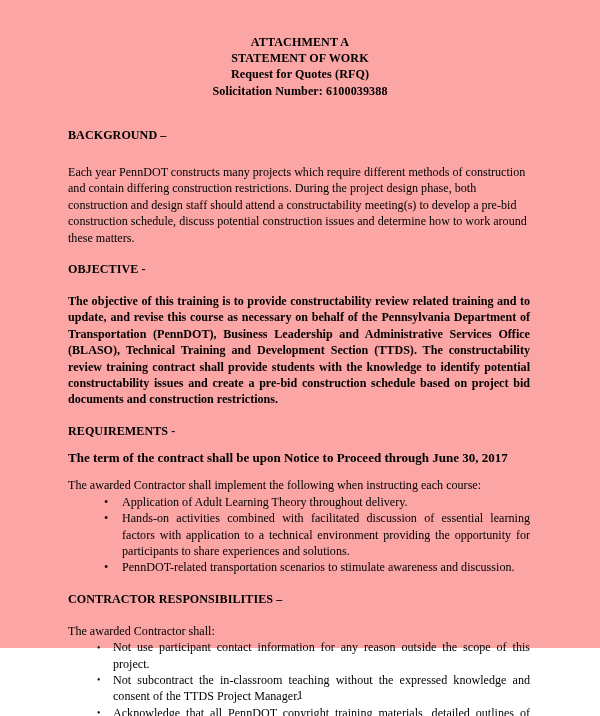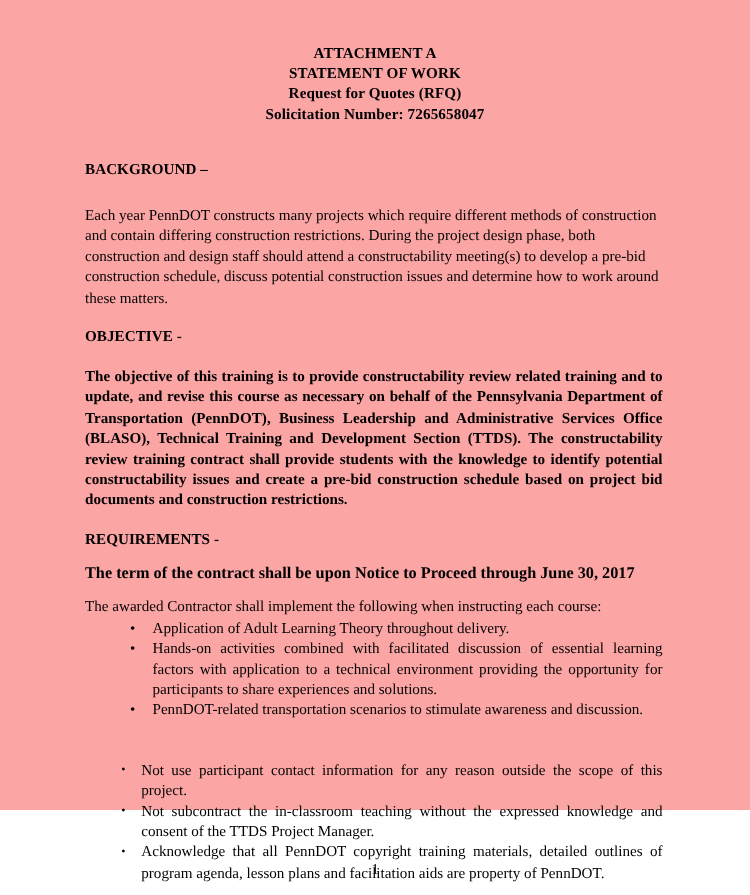--- a/index.html
+++ b/index.html
@@ -135,21 +135,21 @@
 </style>
 </head>
 <body>
 
 <div class="page">
 
   <div class="title-block">
     <div class="title-line">ATTACHMENT A</div>
     <div class="title-line">STATEMENT OF WORK</div>
     <div class="title-line">Request for Quotes (RFQ)</div>
-    <div class="title-line">Solicitation Number: 7265658047</div>
+    <div class="title-line">Solicitation Number: 6100039388</div>
   </div>
 
   <div class="body-flow">
 
     <div class="heading">BACKGROUND –</div>
     <div class="gap-lg"></div>
     <p class="para">Each year PennDOT constructs many projects which require different methods of construction and contain differing construction restrictions.  During the project design phase, both construction and design staff should attend a constructability meeting(s) to develop a pre-bid construction schedule, discuss potential construction issues and determine how to work around these matters.</p>
 
     <div class="gap-md"></div>
 
@@ -165,21 +165,23 @@
     <div class="gap-sm"></div>
     <p class="para">The awarded Contractor shall implement the following when instructing each course:</p>
     <ul class="bullets list-a">
       <li>Application of Adult Learning Theory throughout delivery.</li>
       <li>Hands-on activities combined with facilitated discussion of essential learning factors with application to a technical environment providing the opportunity for participants to share experiences and solutions.</li>
       <li>PennDOT-related transportation scenarios to stimulate awareness and discussion.</li>
     </ul>
 
     <div class="gap-md"></div>
 
+    <div class="heading">CONTRACTOR RESPONSIBILITIES –</div>
     <div class="gap-md"></div>
+    <p class="para">The awarded Contractor shall:</p>
     <ul class="bullets list-b">
       <li>Not use participant contact information for any reason outside the scope of this project.</li>
       <li>Not subcontract the in-classroom teaching without the expressed knowledge and consent of the TTDS Project Manager.</li>
       <li>Acknowledge that all PennDOT copyright training materials, detailed outlines of program agenda, lesson plans and facilitation aids are property of PennDOT.</li>
 
     </ul>
 
   </div>
 
   <div class="page-number">1</div>

